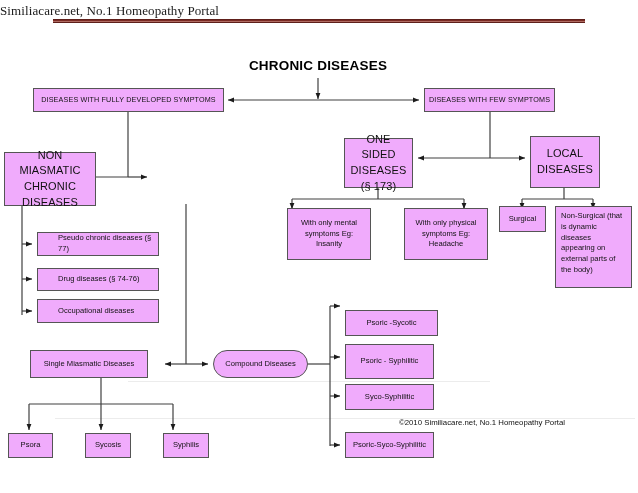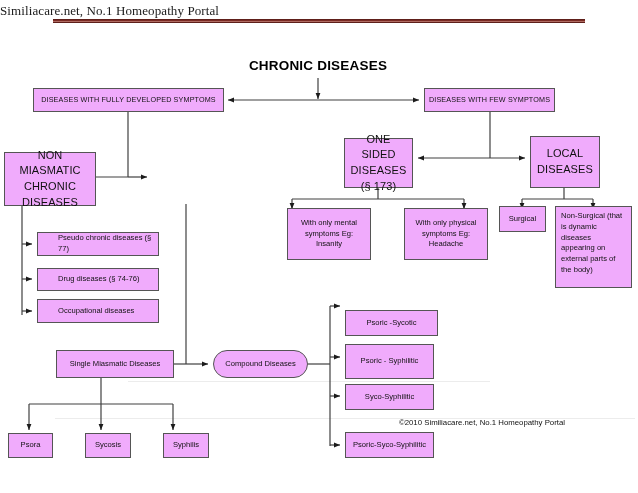--- a/index.html
+++ b/index.html
@@ -229,21 +229,21 @@
   </div>
 
   <div class="node left f-body" style="left:37px; top:268px; width:122px; height:23px;">
     <span>Drug diseases (§ 74-76)</span>
   </div>
 
   <div class="node left f-body" style="left:37px; top:299px; width:122px; height:24px;">
     <span>Occupational diseases</span>
   </div>
 
-  <div class="node f-body" style="left:56px; top:350px; width:118px; height:28px;">
+  <div class="node f-body" style="left:30px; top:350px; width:118px; height:28px;">
     <span>Single Miasmatic Diseases</span>
   </div>
 
   <div class="node f-body" style="left:213px; top:350px; width:95px; height:28px;border-radius:14px;">
     <span>Compound Diseases</span>
   </div>
 
   <div class="node f-body" style="left:8px; top:433px; width:45px; height:25px;">
     <span>Psora</span>
   </div>

